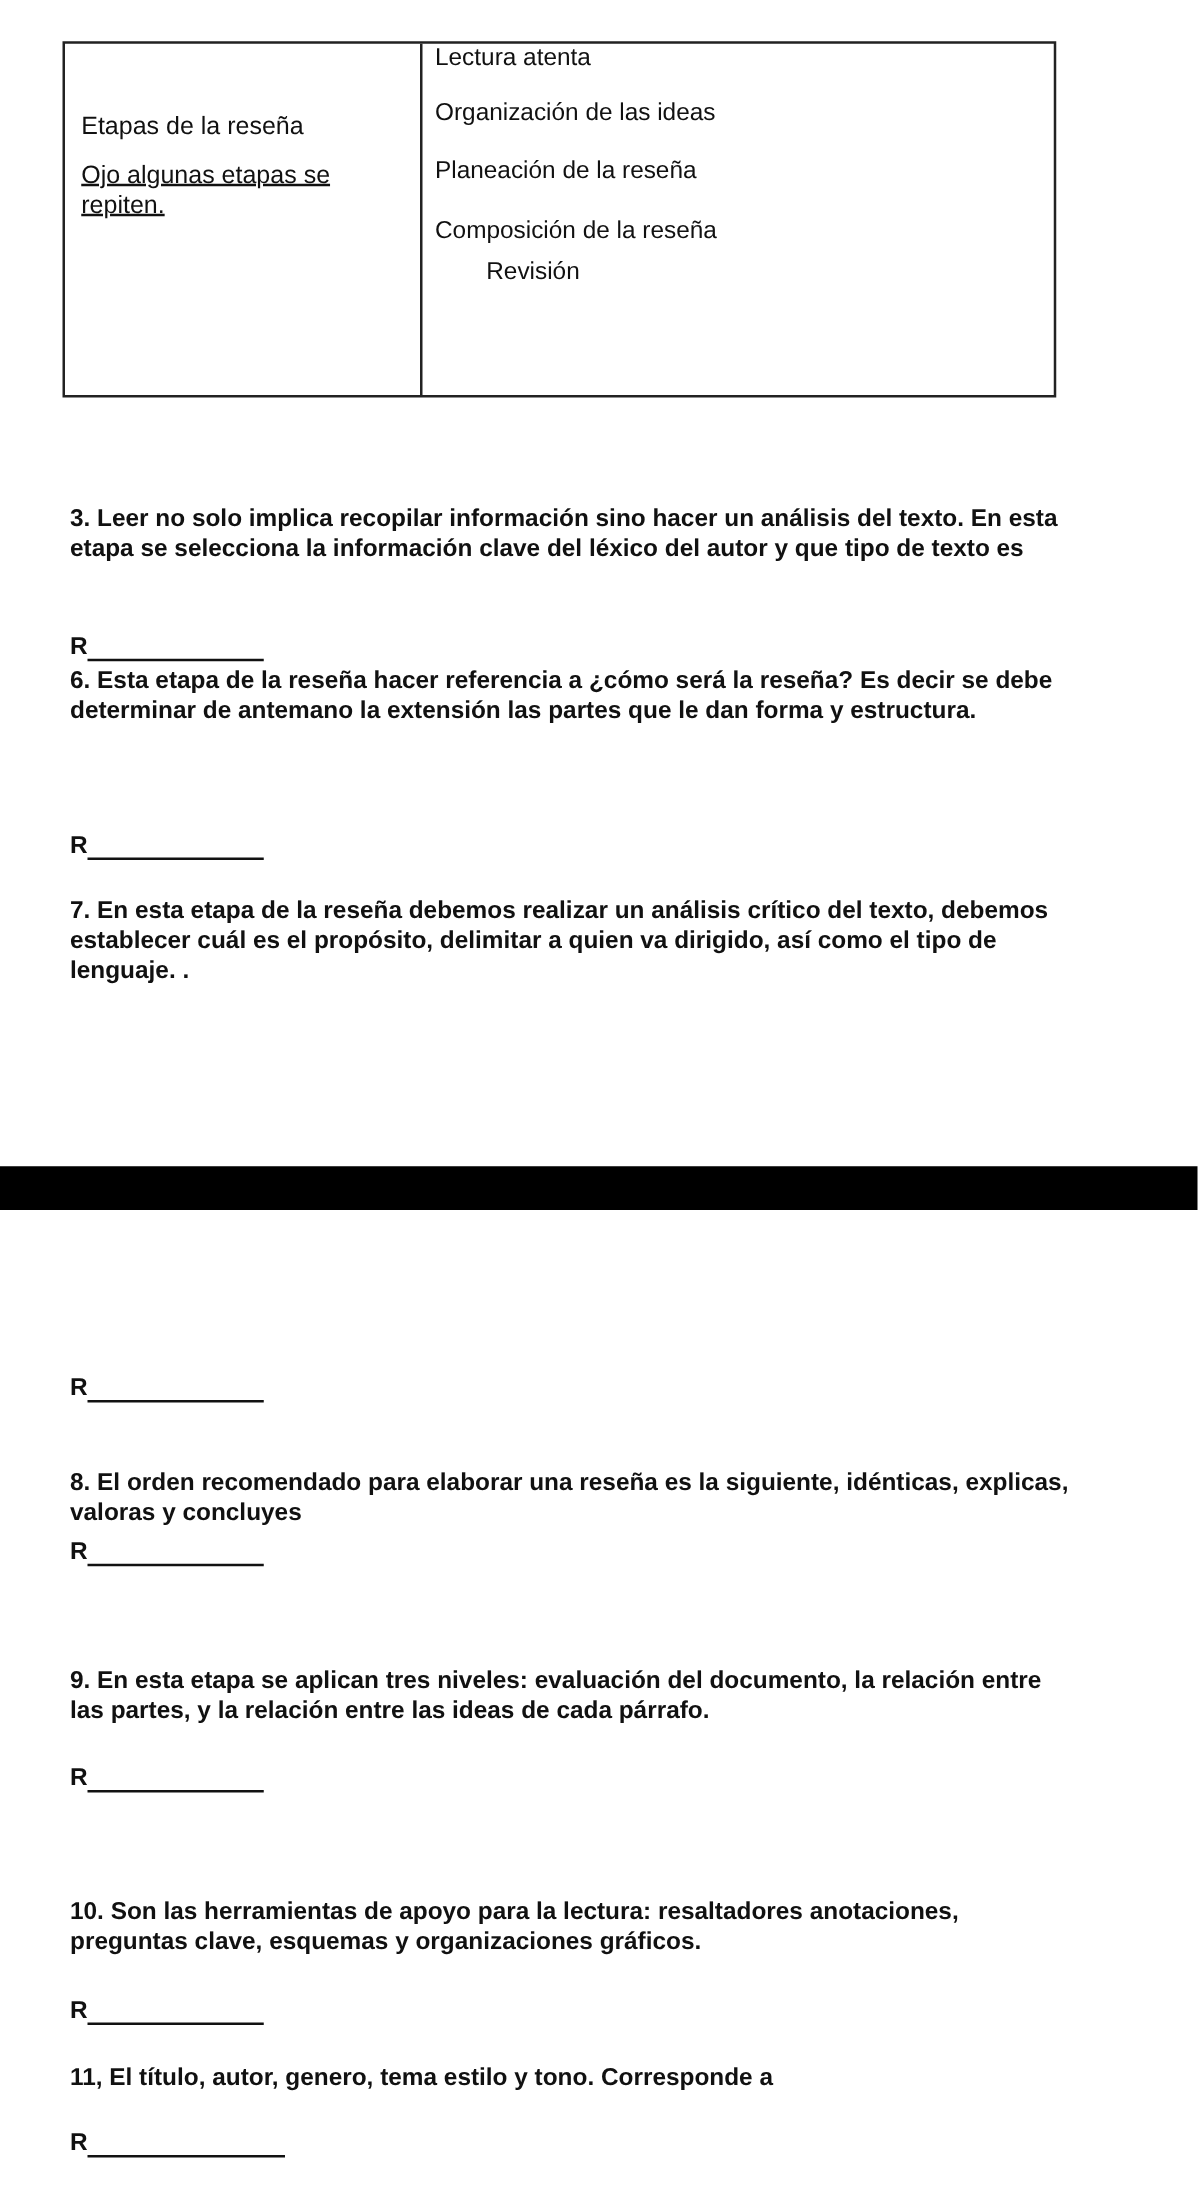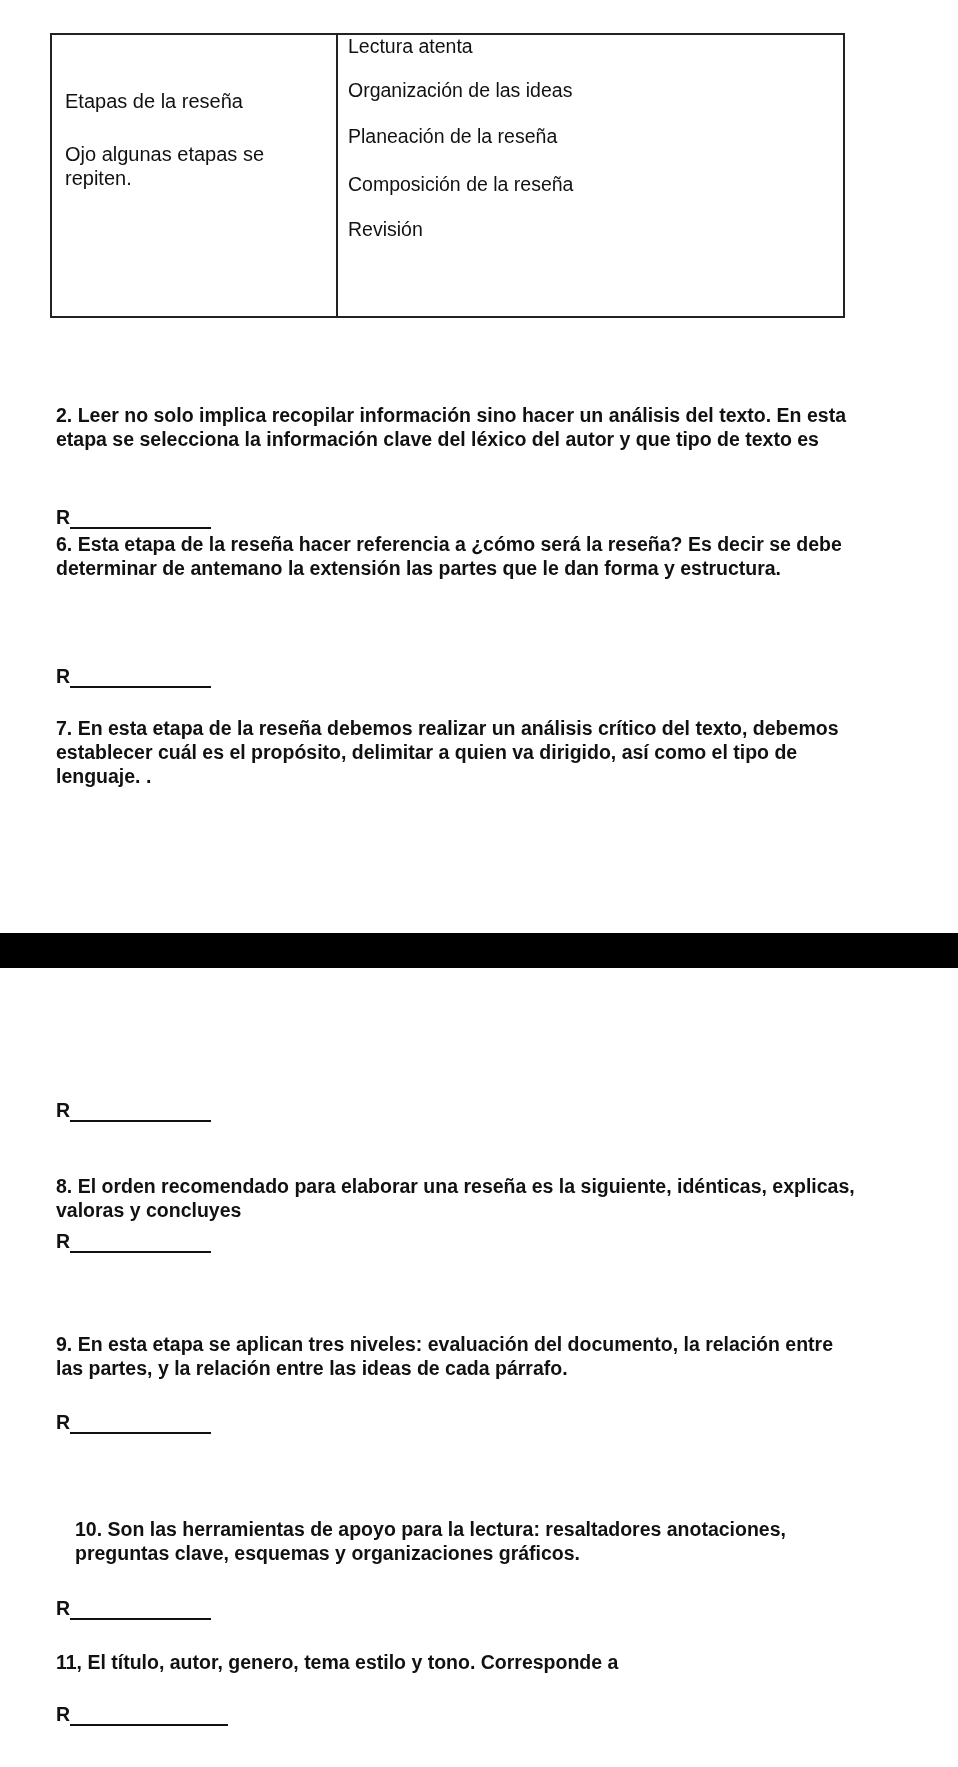--- a/index.html
+++ b/index.html
@@ -36,22 +36,23 @@
     }
     .stages-left .title {
       position: absolute;
       left: 13px;
       top: 54px;
       white-space: nowrap;
     }
     .stages-left .note {
       position: absolute;
       left: 13px;
-      top: 107px;
+      top: 93px;
       width: 235px;
+      text-decoration: underline;
     }
     .stages-right {
       flex: 1;
       position: relative;
       font-size: 19.5px;
       font-weight: normal;
     }
     .stage-item {
       position: absolute;
       left: 10px;
@@ -102,25 +103,25 @@
 <div class="stages-table">
   <div class="stages-left">
     <div class="title">Etapas  de la reseña</div>
     <div class="note">Ojo algunas etapas se repiten.</div>
   </div>
   <div class="stages-right">
     <div class="stage-item" style="top:0px;">Lectura atenta</div>
     <div class="stage-item" style="top:44px;">Organización de las ideas</div>
     <div class="stage-item" style="top:90px;">Planeación de la reseña</div>
     <div class="stage-item" style="top:138px;">Composición de la reseña</div>
-    <div class="stage-item" style="top:183px;">Revisión</div>
+    <div class="stage-item" style="top:171px;margin-left:41px;">Revisión</div>
   </div>
 </div>
 
-<div class="question" style="top:403px;">2. Leer no solo implica recopilar información sino hacer un análisis del texto. En esta etapa se selecciona la información clave del léxico del autor y que tipo de texto es</div>
+<div class="question" style="top:403px;">3. Leer no solo implica recopilar información sino hacer un análisis del texto. En esta etapa se selecciona la información clave del léxico del autor y que tipo de texto es</div>
 <div class="answer" style="top:505px;">
   <span>R</span>
   <input class="blank" type="text" value="" style="">
 </div>
 
 <div class="question" style="top:532px;">6. Esta etapa de la  reseña hacer  referencia a  ¿cómo será la reseña? Es decir se debe determinar de antemano la extensión las partes que le dan forma y estructura.</div>
 <div class="answer" style="top:664px;">
   <span>R</span>
   <input class="blank" type="text" value="" style="">
 </div>
@@ -139,21 +140,21 @@
   <span>R</span>
   <input class="blank" type="text" value="" style="">
 </div>
 
 <div class="question" style="top:1332px;">9. En esta etapa se aplican tres niveles: evaluación del documento, la relación entre las partes, y la relación entre las ideas de cada párrafo.</div>
 <div class="answer" style="top:1410px;">
   <span>R</span>
   <input class="blank" type="text" value="" style="">
 </div>
 
-<div class="question" style="top:1517px;margin-left:19px;">10. Son las herramientas de apoyo para la lectura: resaltadores anotaciones, preguntas clave, esquemas y organizaciones gráficos.</div>
+<div class="question" style="top:1517px;">10. Son las herramientas de apoyo para la lectura: resaltadores anotaciones, preguntas clave, esquemas y organizaciones gráficos.</div>
 <div class="answer" style="top:1596px;">
   <span>R</span>
   <input class="blank" type="text" value="" style="">
 </div>
 
 <div class="question" style="top:1650px;">11, El título, autor, genero, tema estilo y tono. Corresponde a</div>
 <div class="answer" style="top:1702px;">
   <span>R</span>
   <input class="blank" type="text" style="width: 158px;" value="">
 </div>

